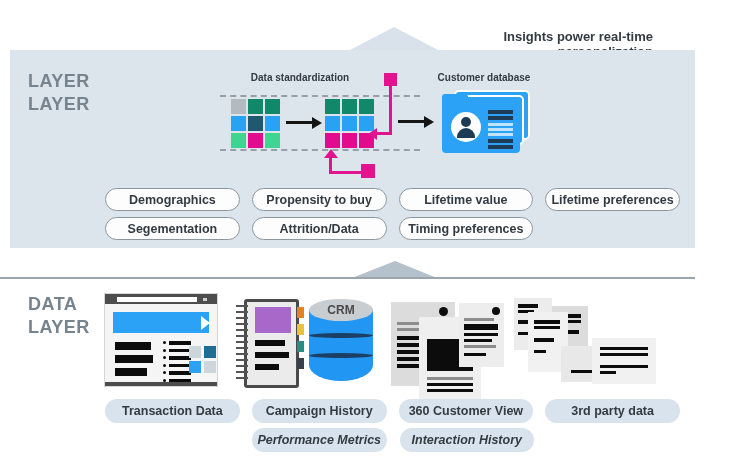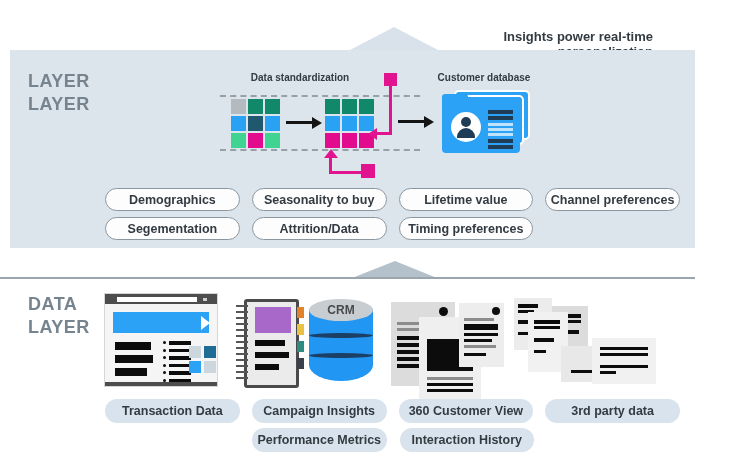--- a/index.html
+++ b/index.html
@@ -23,21 +23,21 @@
 
   .shaft { background:#141414; height:3px; }
   .head-right { width:0; height:0; border-top:6px solid transparent; border-bottom:6px solid transparent; border-left:10px solid #141414; }
 
   .m-line { background:#e2138f; }
   .m-sq { background:#e2138f; }
   .m-head-left { width:0; height:0; border-top:6px solid transparent; border-bottom:6px solid transparent; border-right:9px solid #e2138f; }
   .m-head-up { width:0; height:0; border-left:7px solid transparent; border-right:7px solid transparent; border-bottom:9px solid #e2138f; }
 
   .pill-grid { display:grid; grid-template-columns:repeat(4,1fr); column-gap:12px; row-gap:6px; }
-  .pill-grid2 { display:grid; grid-template-columns:repeat(2,1fr); column-gap:13px; }
+  .pill-grid2 { display:grid; grid-template-columns:repeat(2,1fr); column-gap:13px;font-style:italic; }
   .pill { height:23px; border-radius:12px; background:#fdfdfe; border:1.5px solid #8a97a1;
           display:flex; align-items:center; justify-content:center;
           font-size:12.5px; font-weight:600; color:#333b42; white-space:nowrap; }
   .pill-flat { height:24px; border-radius:12px; background:#d9e3ed; border:none;
           display:flex; align-items:center; justify-content:center;
           font-size:12.5px; font-weight:600; color:#333b42; white-space:nowrap; }
 
   
   .folder-back { width:76px; height:50px; background:#2ba2f5; border:2px solid #fff; border-radius:5px; }
   .folder-front { width:78px; height:52px; background:#2ba2f5; border-radius:4px; }
@@ -151,23 +151,23 @@
         <div class="fline" style="top:27px; height:3px; background:#bfe3fa;"></div>
         <div class="fline" style="top:32px; height:3px; background:#bfe3fa;"></div>
         <div class="fline" style="top:38px; height:4px; background:#1e3c55;"></div>
         <div class="fline" style="top:44px; height:4px; background:#1e3c55;"></div>
       </div>
     </div>
 
     <div class="abs pill-grid" style="left:95px; top:138px; width:575px;">
 
     <div class="pill">Demographics</div>
-        <div class="pill">Seasonality to buy</div>
+        <div class="pill">Propensity to buy</div>
         <div class="pill">Lifetime value</div>
-        <div class="pill">Channel preferences</div>
+        <div class="pill">Lifetime preferences</div>
         <div class="pill">Segementation</div>
         <div class="pill">Attrition/Data</div>
         <div class="pill">Timing preferences</div>
       </div>
   </div>
 
   <div class="abs tri-up" style="left:352px; top:261px; border-left-width:43px; border-right-width:42px; border-bottom:17px solid #b5c1ca;"></div>
   <div class="abs" style="left:0; top:277px; width:695px; height:2px; background:#9aa5ad;"></div>
 
   <div class="abs layer-title" style="left:28px; top:293px;">
@@ -300,21 +300,21 @@
       <div class="abs bar" style="left:8px; top:9px;  width:48px; height:3px;"></div>
       <div class="abs bar" style="left:8px; top:15px; width:48px; height:3px;"></div>
       <div class="abs bar" style="left:8px; top:27px; width:48px; height:3px;"></div>
       <div class="abs bar" style="left:8px; top:33px; width:16px; height:3px;"></div>
     </div>
   </div>
 
   <div class="abs pill-grid" style="left:105px; top:399px; width:575px;">
 
   <div class="pill-flat">Transaction Data</div>
-      <div class="pill-flat">Campaign Insights</div>
+      <div class="pill-flat">Campaign History</div>
       <div class="pill-flat">360 Customer View</div>
       <div class="pill-flat">3rd party data</div>
     </div>
   <div class="abs pill-grid2" style="left:252px; top:428px; width:282px;">
 
   <div class="pill-flat">Performance Metrics</div>
       <div class="pill-flat">Interaction History</div>
     </div>
 
 </div>

